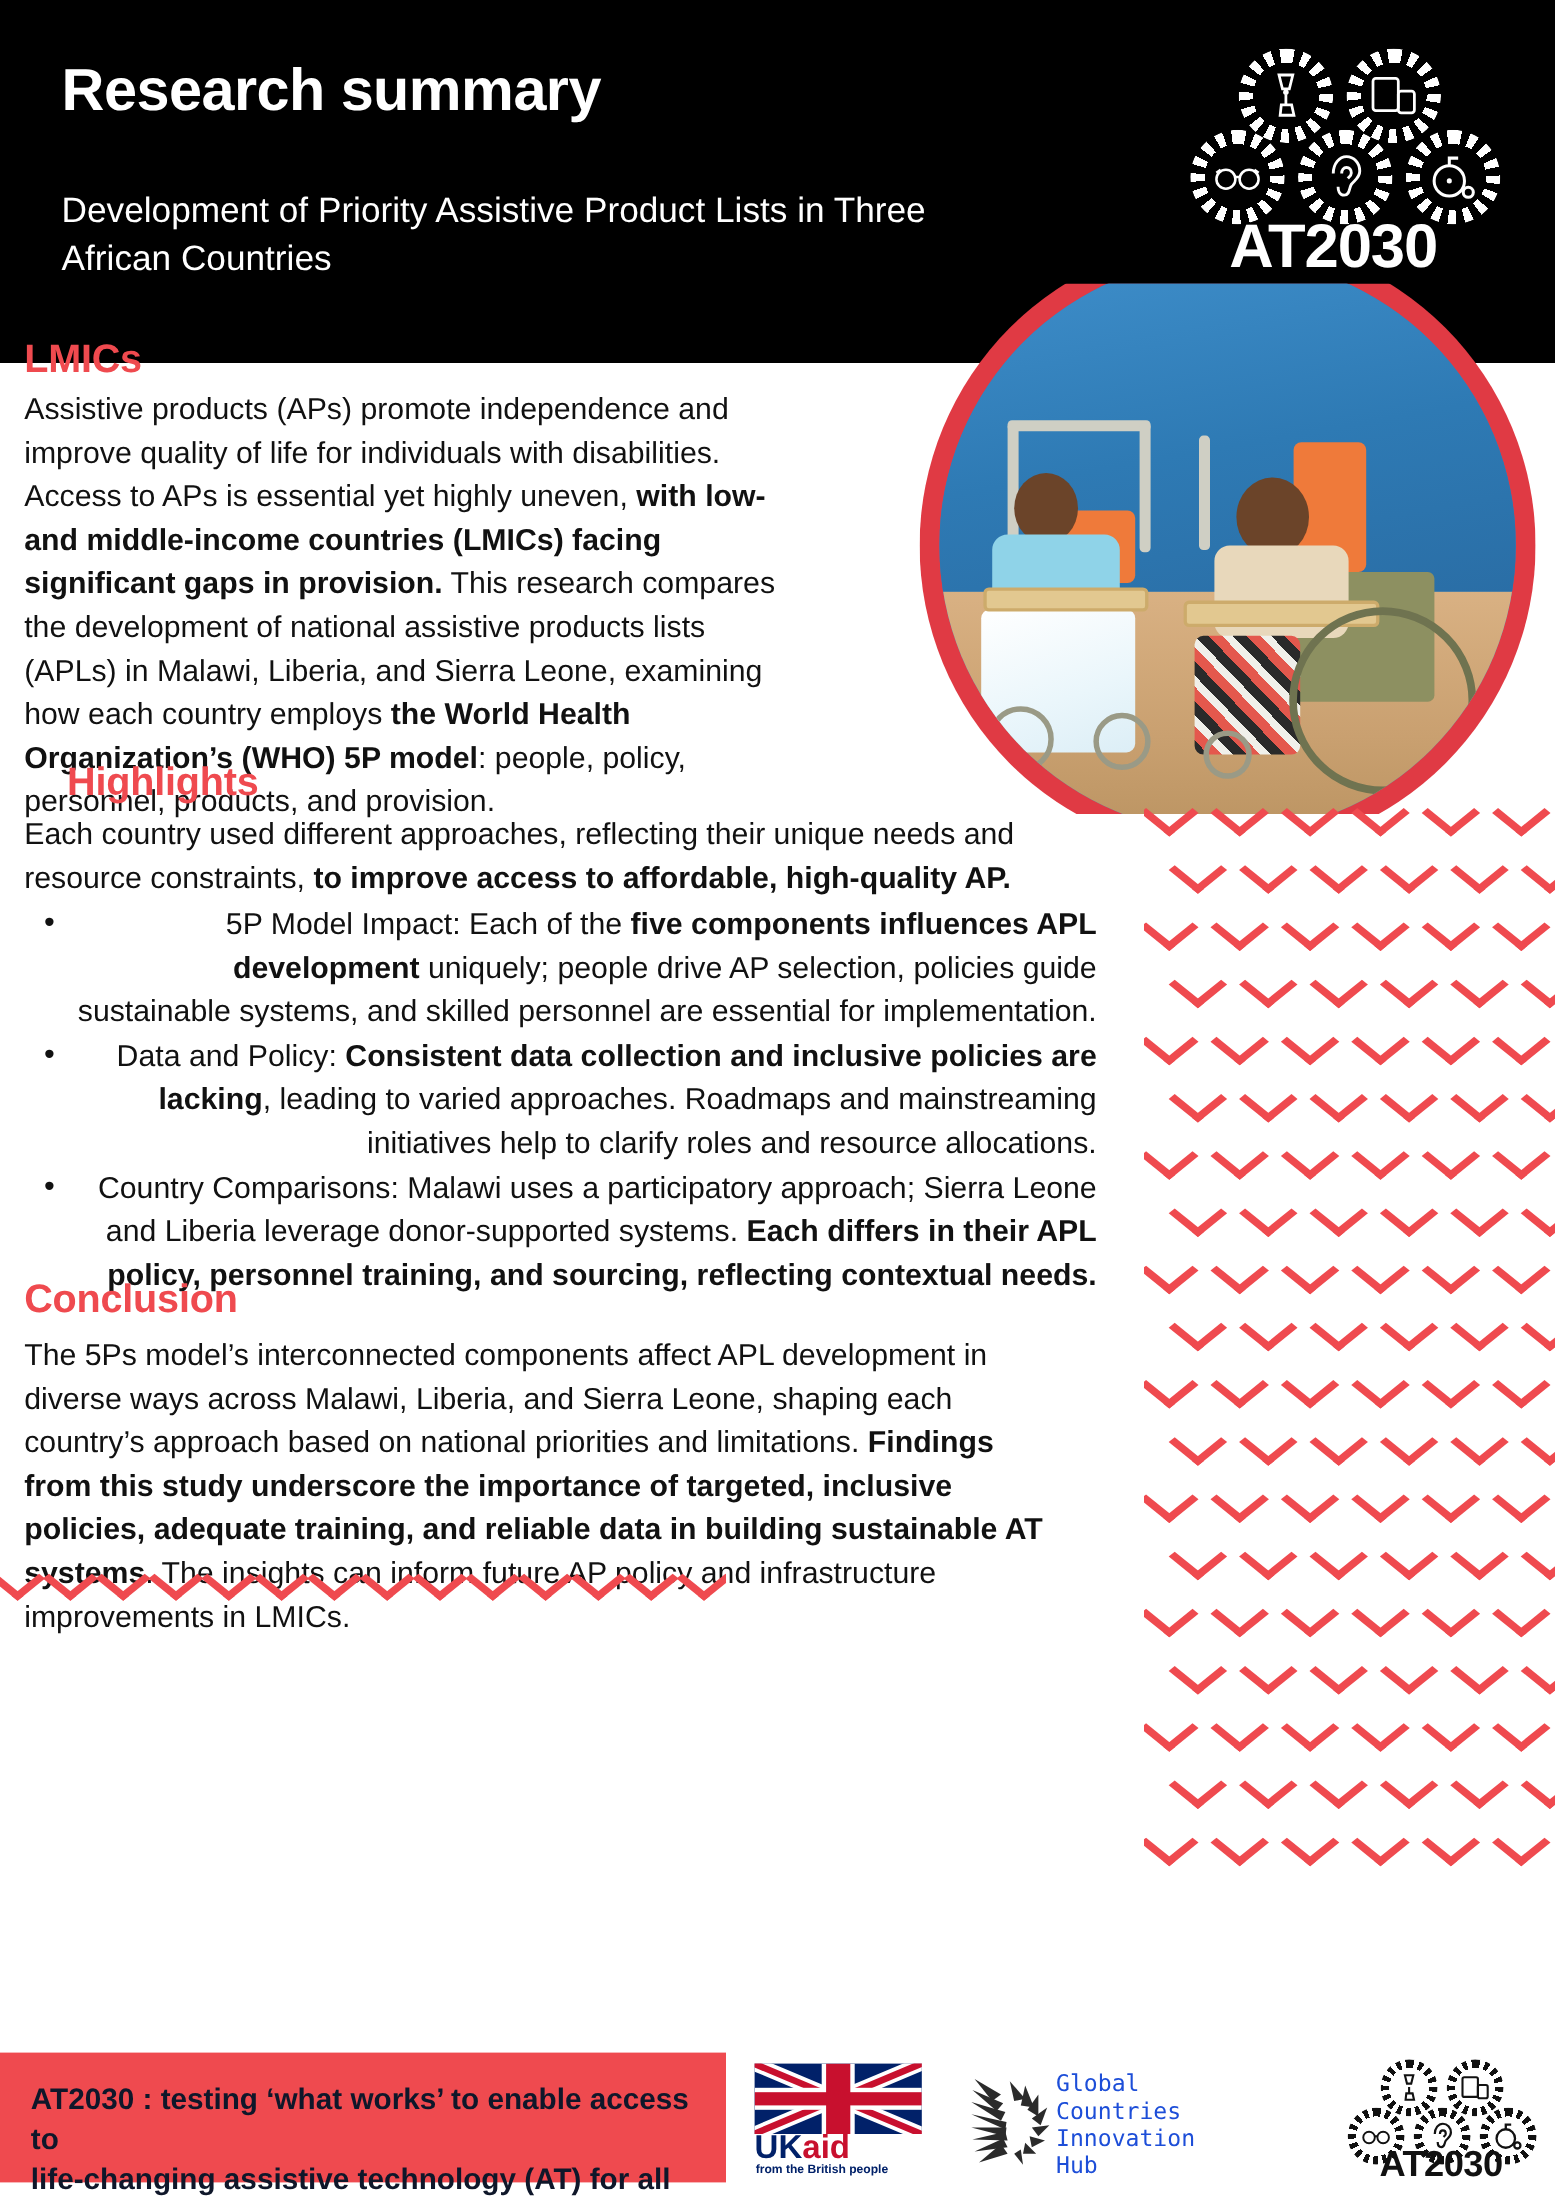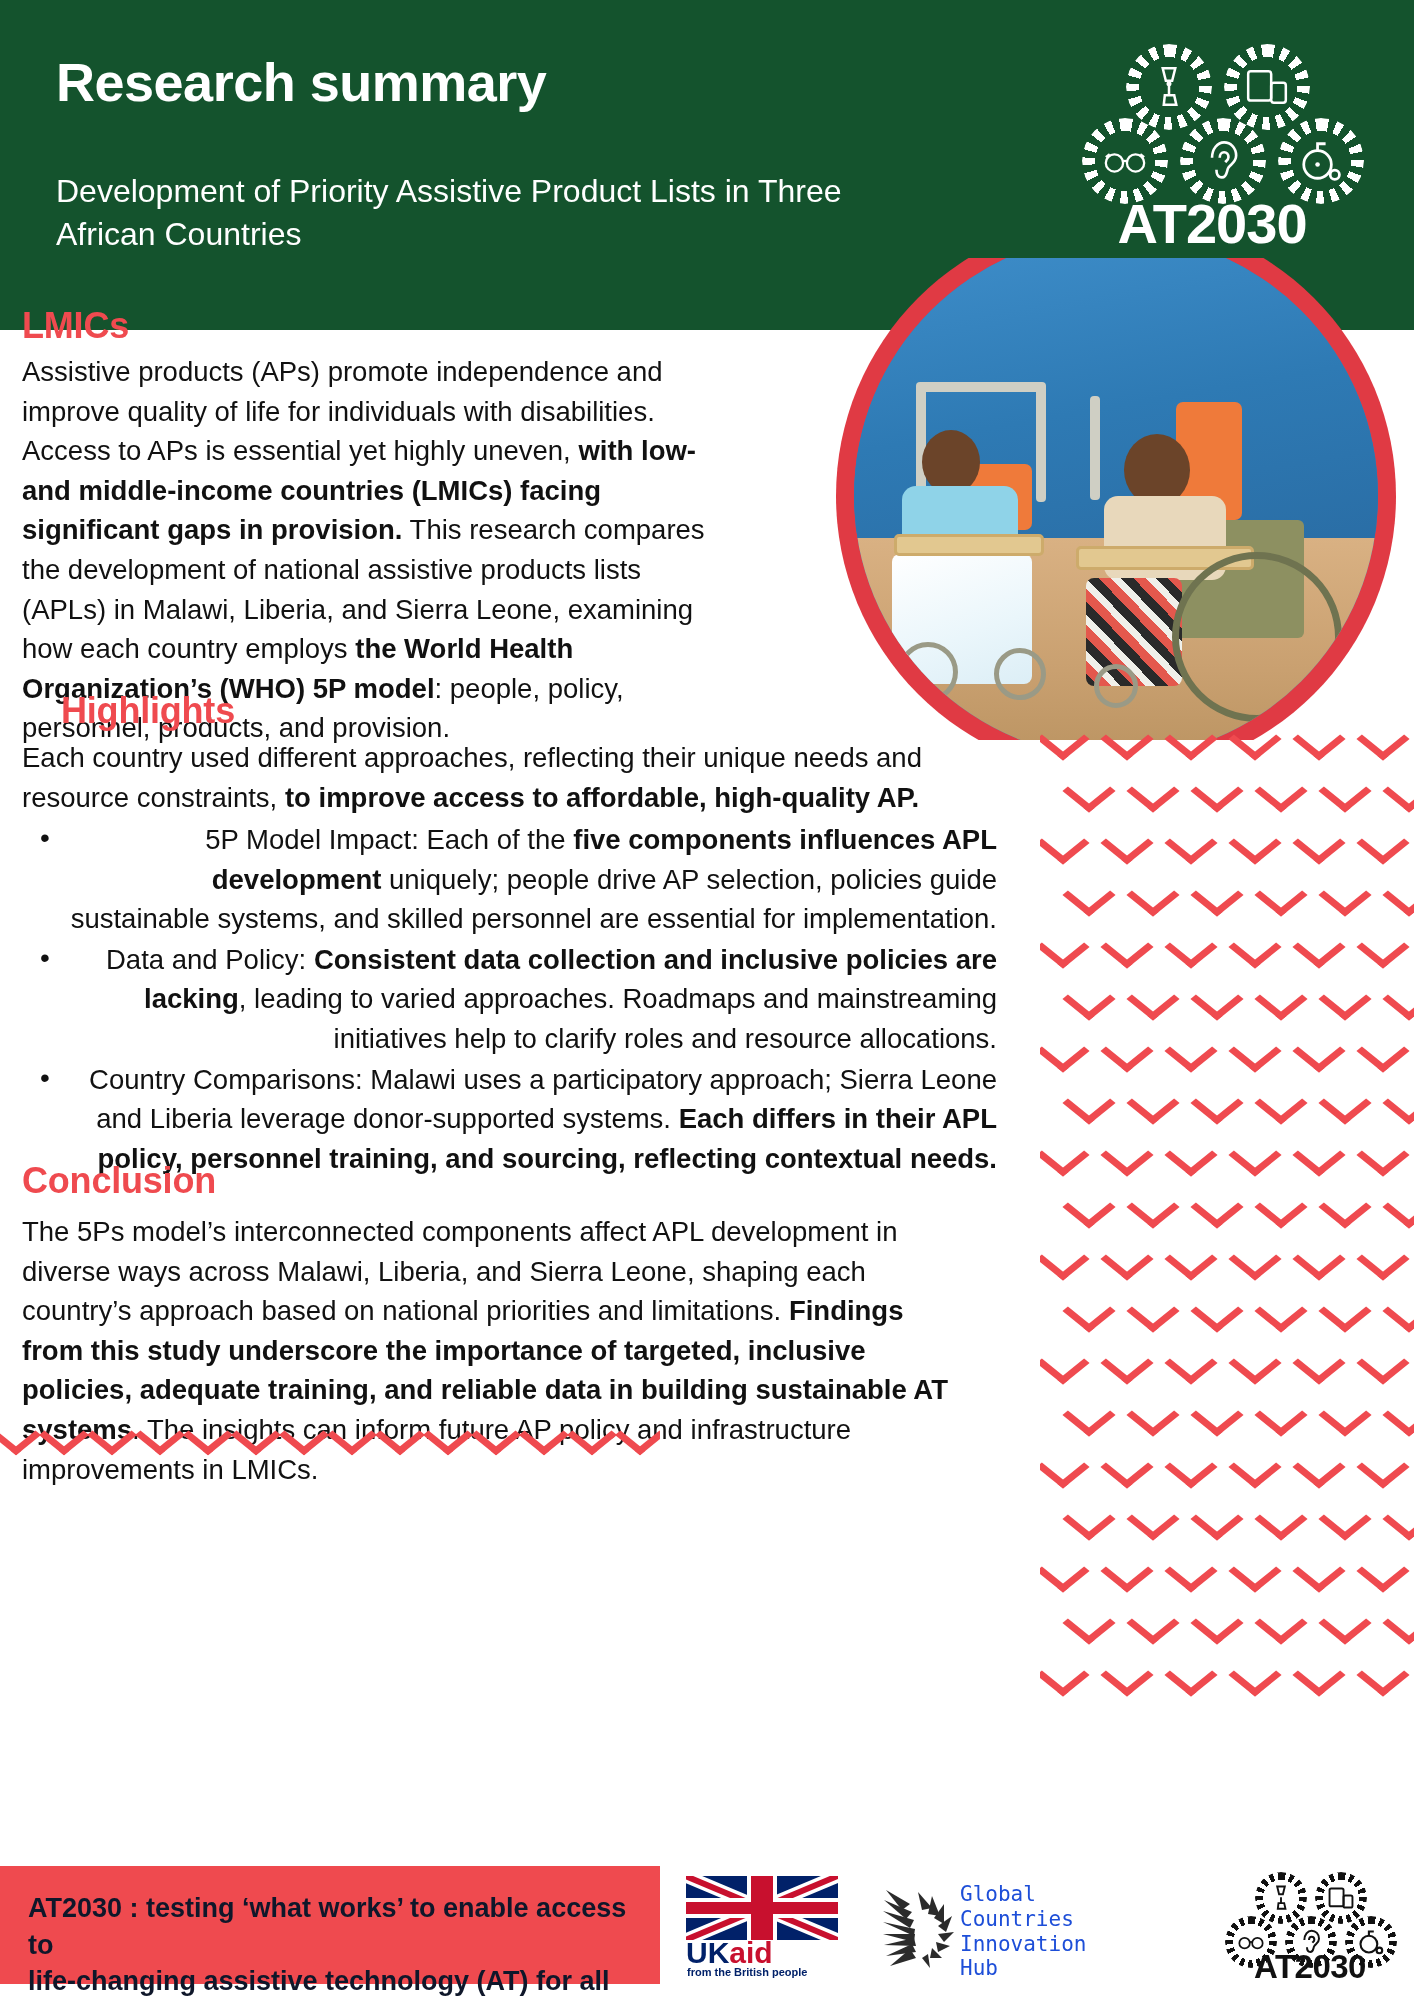--- a/index.html
+++ b/index.html
@@ -7,21 +7,21 @@
     width:1414px; height:2000px;
     background:#ffffff;
     font-family:"Liberation Sans", sans-serif;
     overflow:hidden;
   }
   .page { position:relative; width:1414px; height:2000px; background:#fff; overflow:hidden; }
 
   
   .header {
     position:absolute; left:0; top:0; width:1414px; height:330px;
-    background:#14532d;
+    background:#000000;
   }
   .header-title {
     position:absolute; left:56px; top:54px;
     font-size:54px; font-weight:bold; color:#fff;
     letter-spacing:-0.5px; line-height:1.05;
     font-family:"Liberation Sans", sans-serif;
   }
   .header-sub {
     position:absolute; left:56px; top:170px; width:790px;
     font-size:32px; font-weight:400; color:#fff; line-height:1.33;

